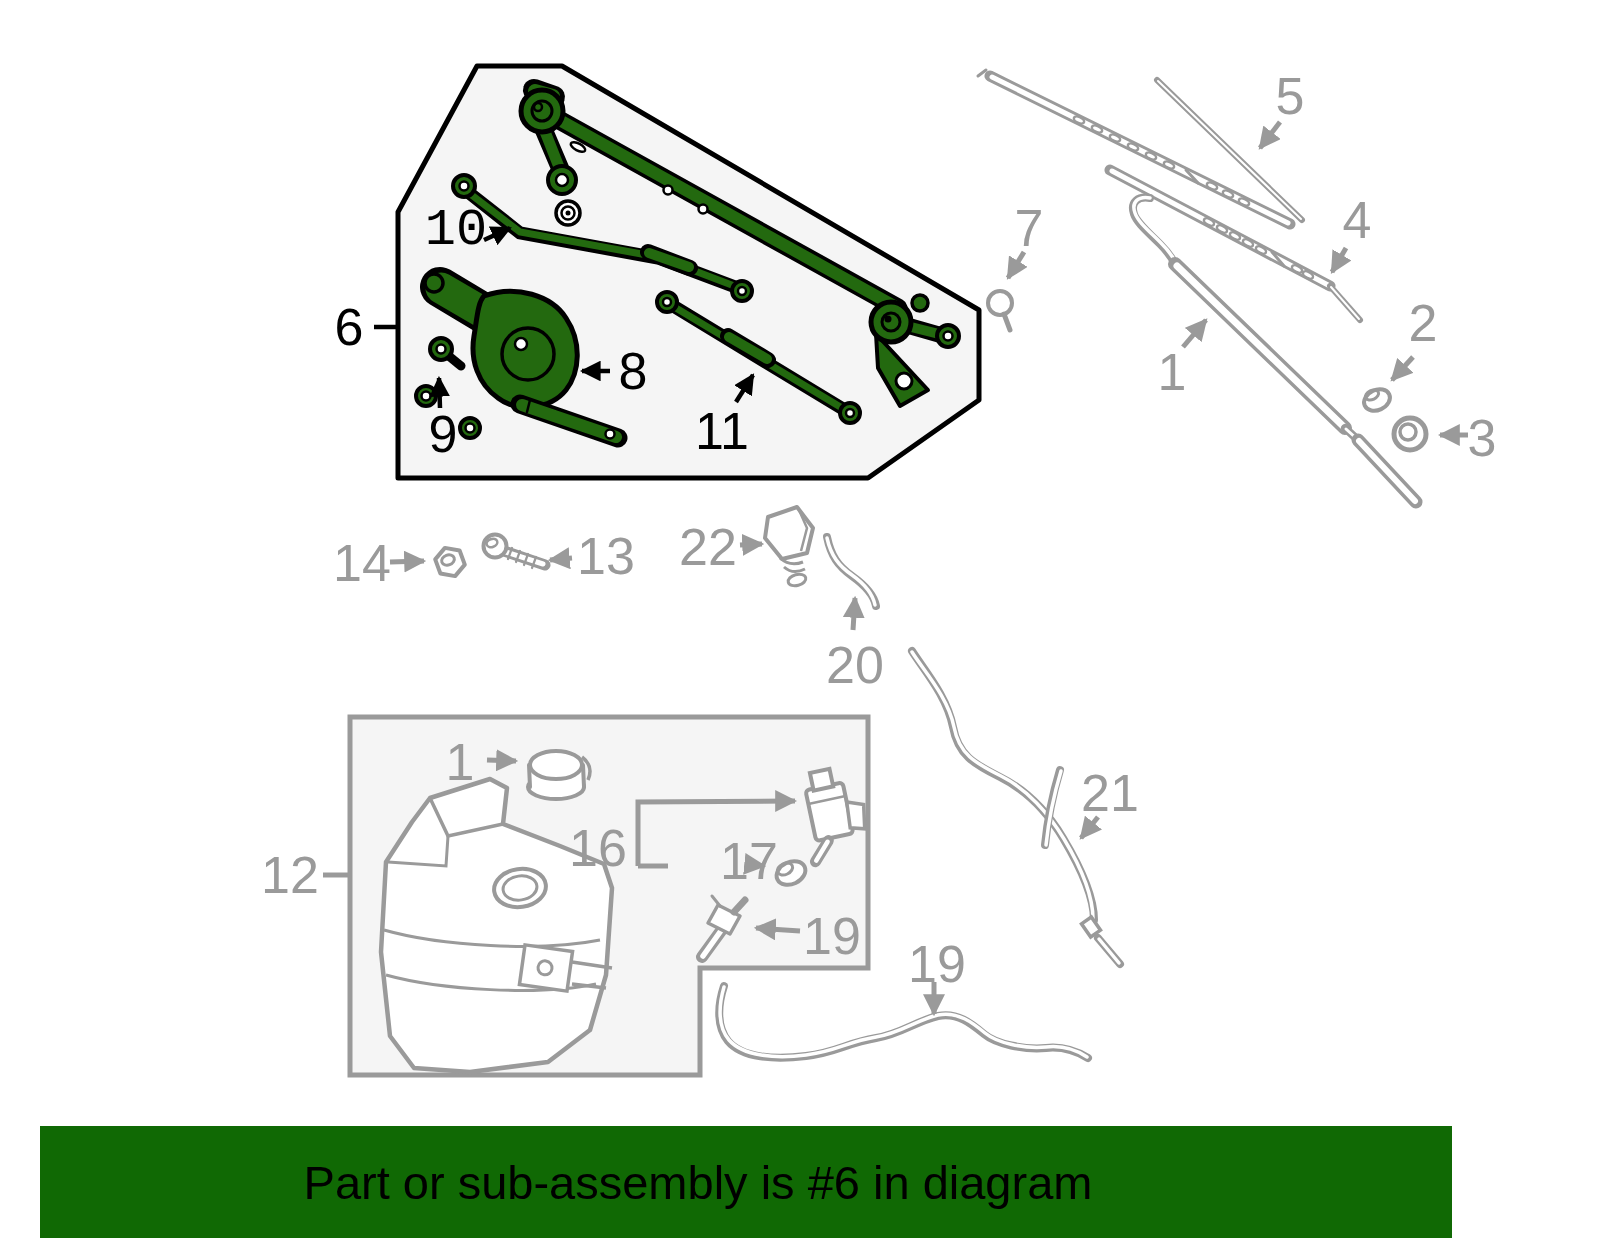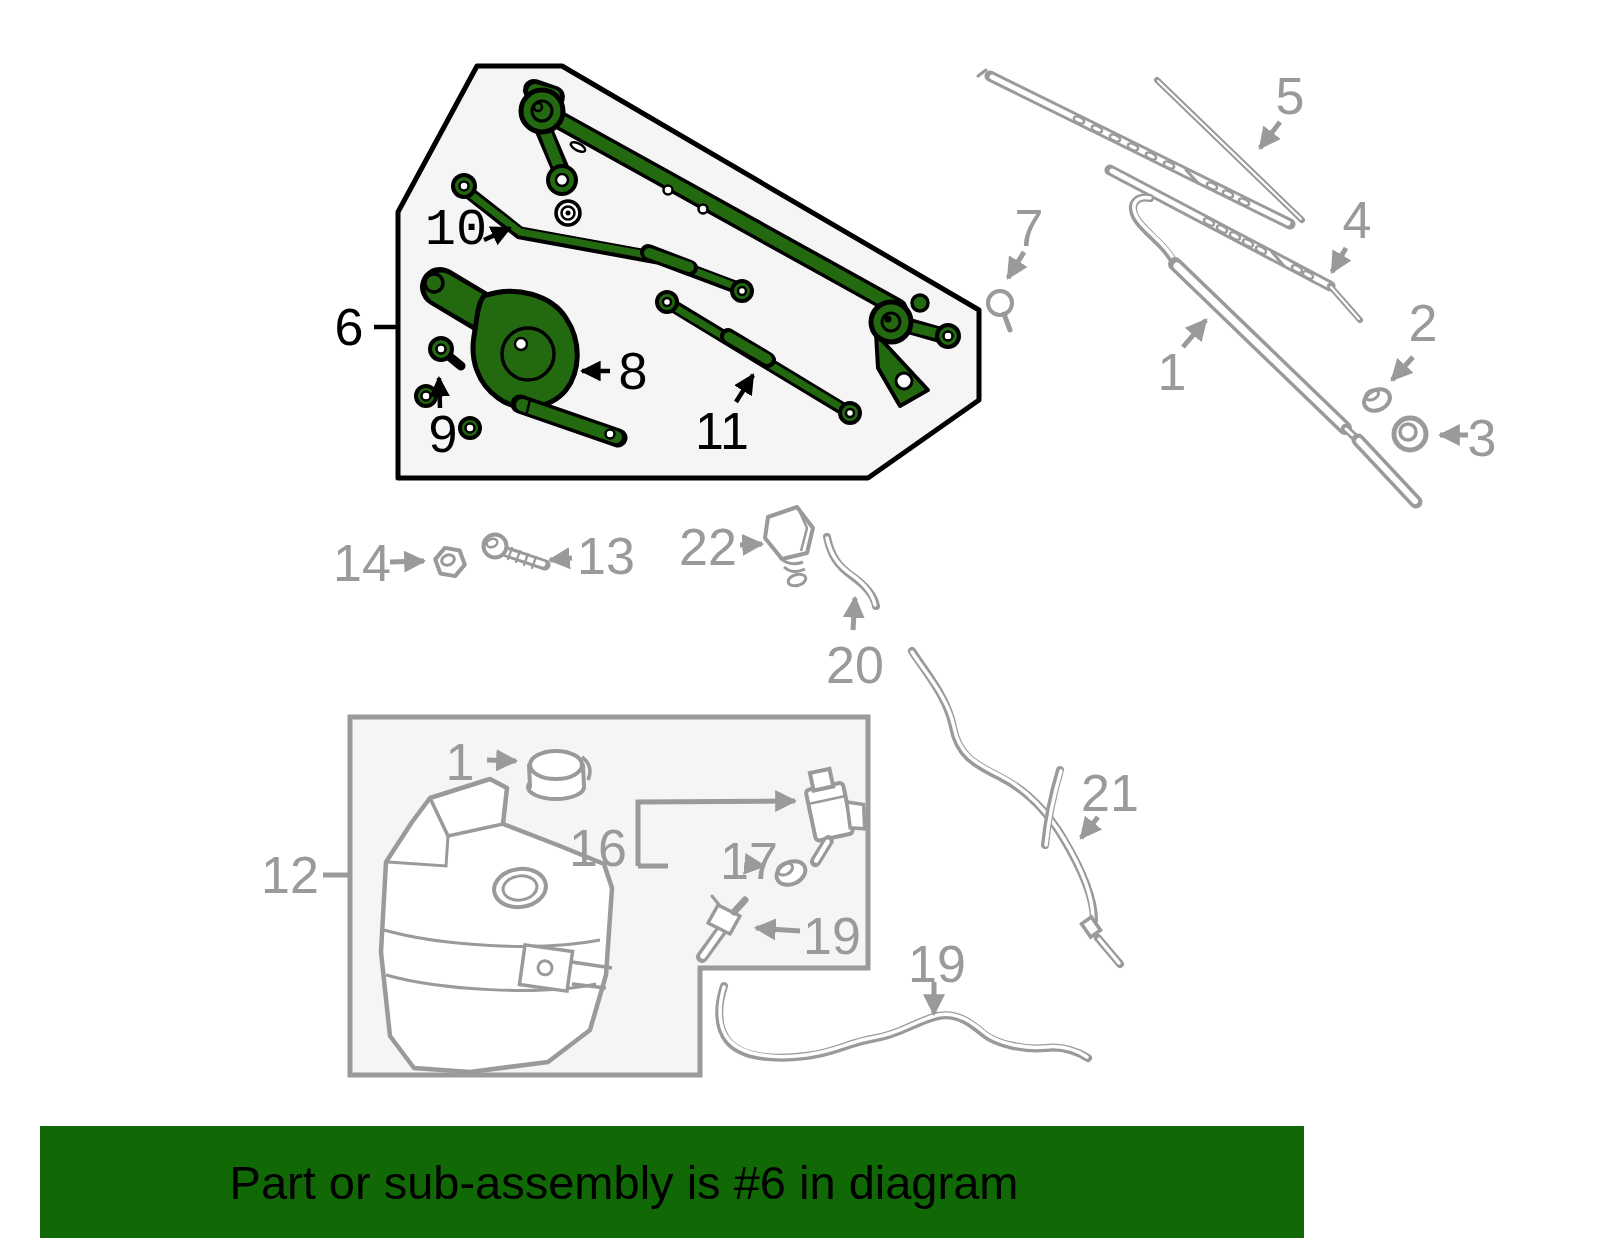--- a/index.html
+++ b/index.html
@@ -13,21 +13,21 @@
   
   .a {stroke:var(--gry,#9A9A9A);fill:none;stroke-linecap:round;}
   .aw{stroke:#fff;fill:none;stroke-linecap:round;}
   .af{fill:#fff;stroke:var(--gry,#9A9A9A);}
   .an{fill:none;stroke:var(--gry,#9A9A9A);}
   #labels{position:absolute;left:0;top:0;width:1600px;height:1249px;}
   .callout{position:absolute;transform:translate(-50%,-50%);
            font:52px/1 "Liberation Sans",sans-serif;white-space:nowrap;}
   .callout.gray{color:var(--gry,#9A9A9A);}
   .callout.black{color:#000;}
-  #banner{position:absolute;left:40px;top:1126px;width:1264px;height:112px;
+  #banner{position:absolute;left:40px;top:1126px;width:1412px;height:112px;
           background:var(--bnr,#106904);box-sizing:border-box;padding-right:96px;
           display:flex;flex-direction:column;justify-content:center;align-items:center;
           font:47px/55px "Liberation Sans",sans-serif;color:#000;}
 </style>
 </head>
 <body>
 
 <div id="stage">
 
 <svg width="1600" height="1249" viewBox="0 0 1600 1249">

